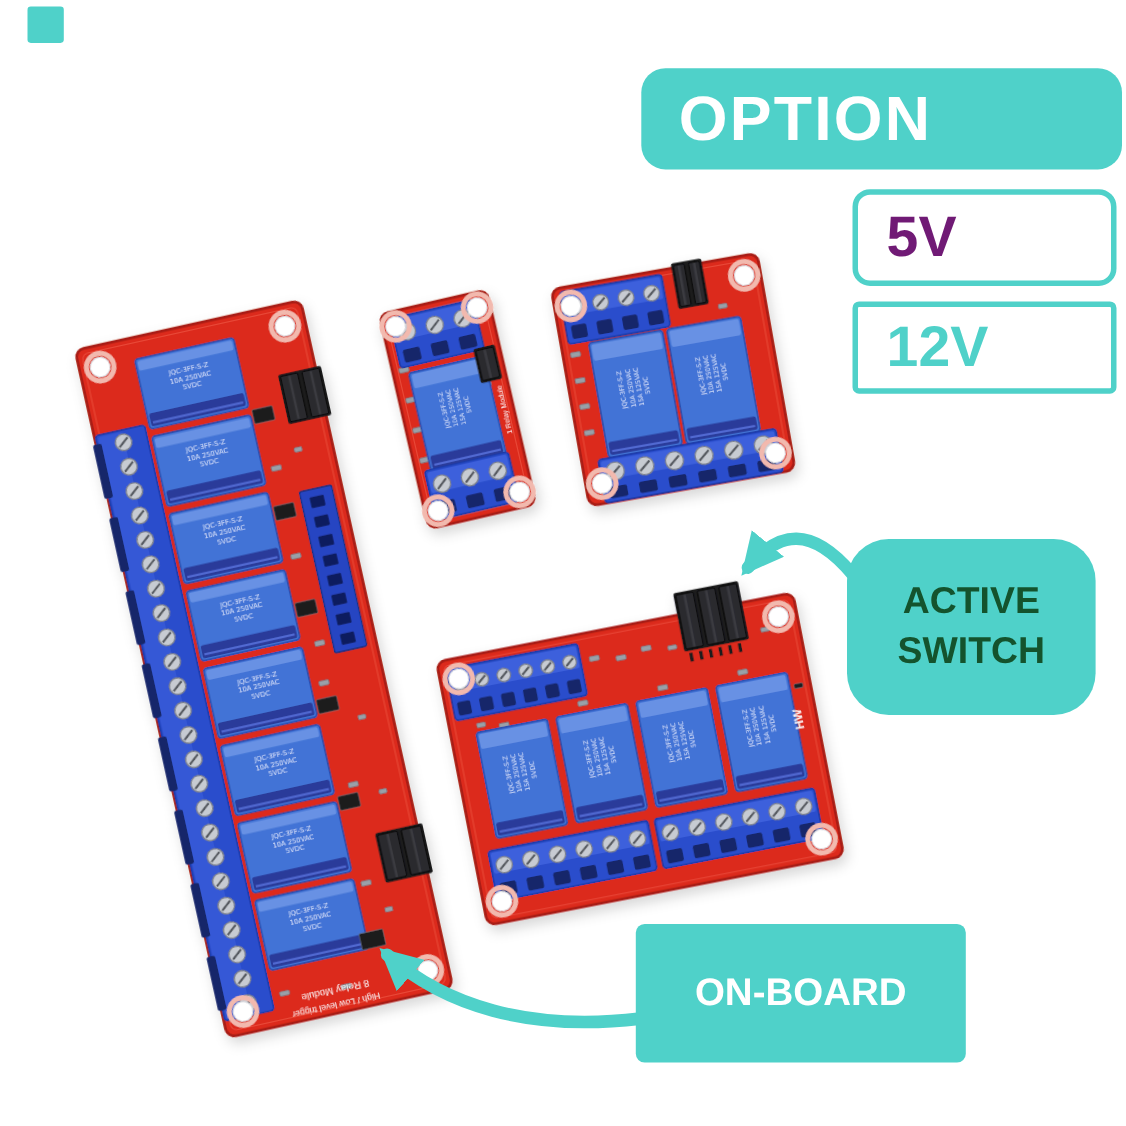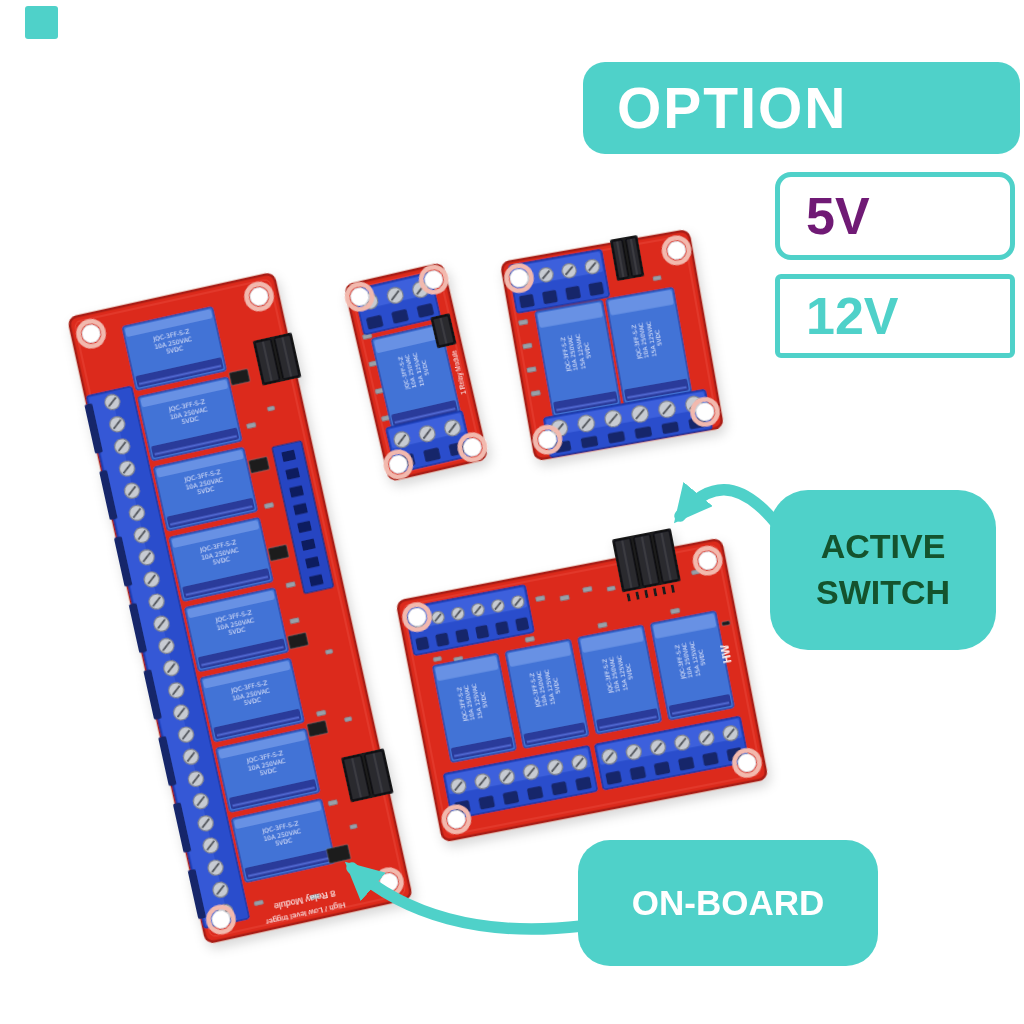--- a/index.html
+++ b/index.html
@@ -9,21 +9,21 @@
   .callout{position:absolute;display:flex;align-items:center;justify-content:center;
            font-weight:bold;box-sizing:border-box;}
   #option-banner{left:583px;top:62px;width:437px;height:92px;border-radius:22px;
            color:#fff;font-size:57px;justify-content:flex-start;padding-left:34px;letter-spacing:2px;}
   #v5-box{left:775px;top:172px;width:240px;height:88px;border-radius:16px;background:#fff;
            border:5px solid;font-size:52px;justify-content:flex-start;padding-left:26px;}
   #v12-box{left:775px;top:274px;width:240px;height:84px;border-radius:6px;background:#fff;
            border:5px solid;font-size:52px;justify-content:flex-start;padding-left:26px;}
   #active-box{left:770px;top:490px;width:226px;height:160px;border-radius:38px;color:#14532d;
            font-size:34px;flex-direction:column;line-height:1.35;text-align:center;}
-  #opto-box{left:578px;top:840px;width:300px;height:126px;border-radius:32px;color:#fff;
+  #opto-box{left:578px;top:840px;width:300px;height:126px;border-radius:8px;color:#fff;
            font-size:35px;flex-direction:column;line-height:1.3;text-align:center;}
   #corner-square{position:absolute;left:25px;top:6px;width:33px;height:33px;border-radius:3px;}
 </style>
 </head>
 <body>
 
 <div id="stage" style="background: rgb(255, 255, 255);">
 
   <svg id="scene" width="1024" height="1024" viewBox="0 0 1024 1024">
     <defs>

